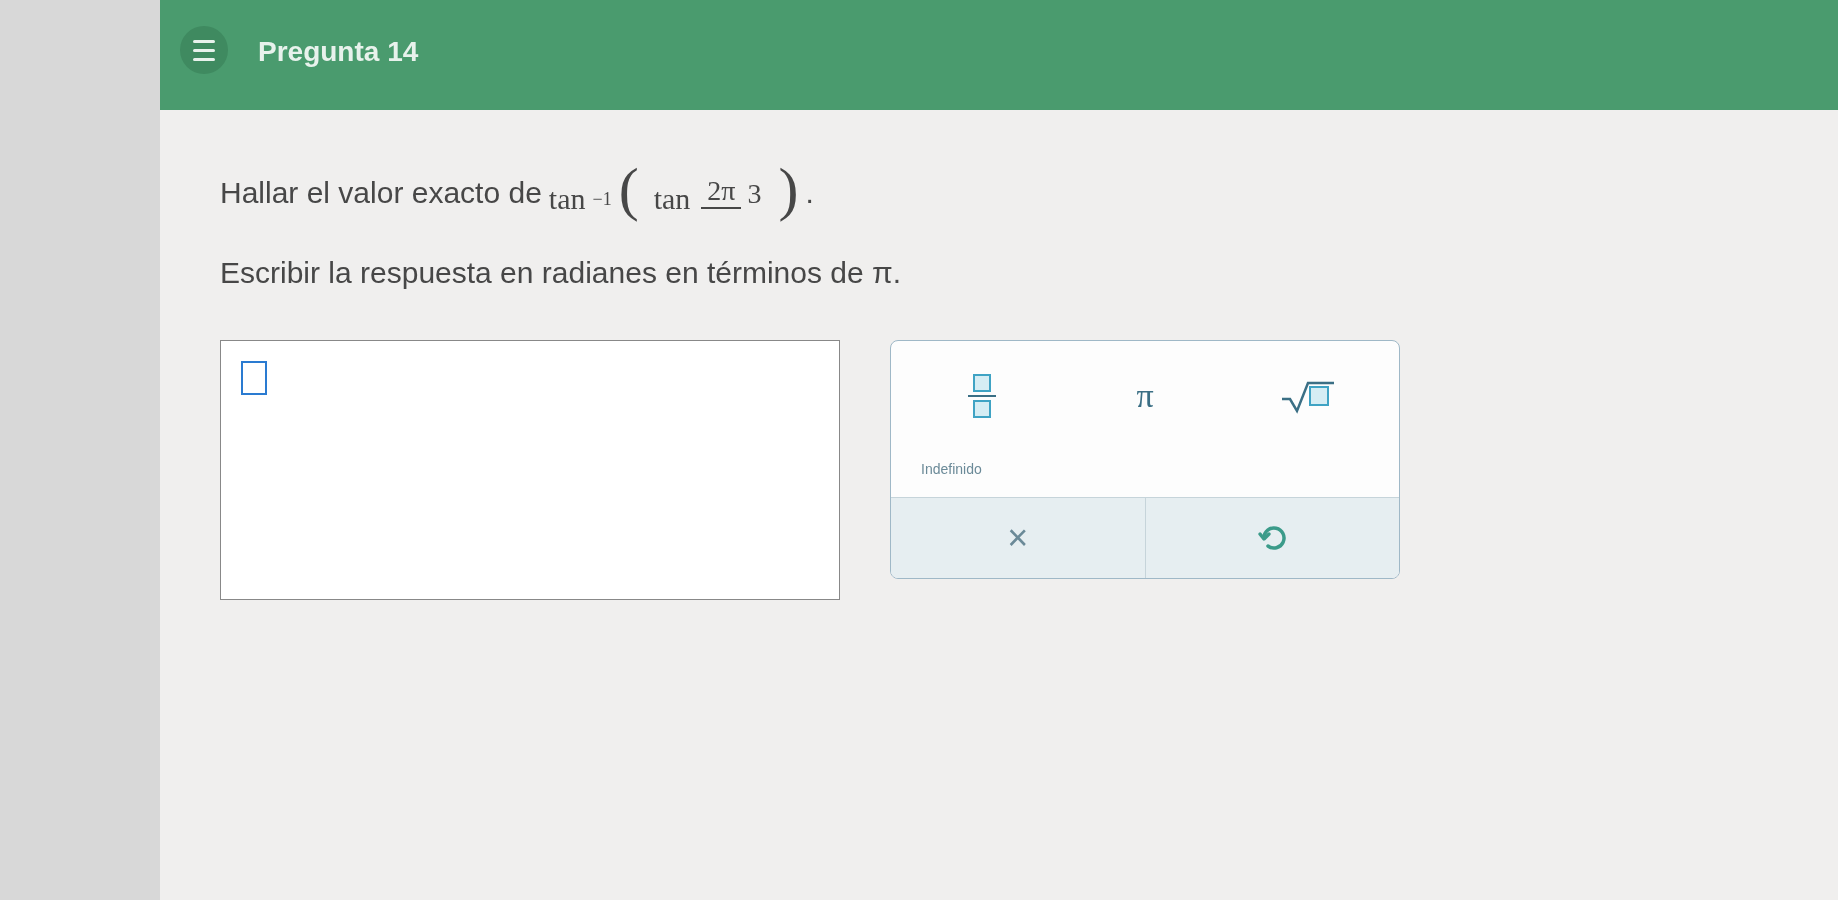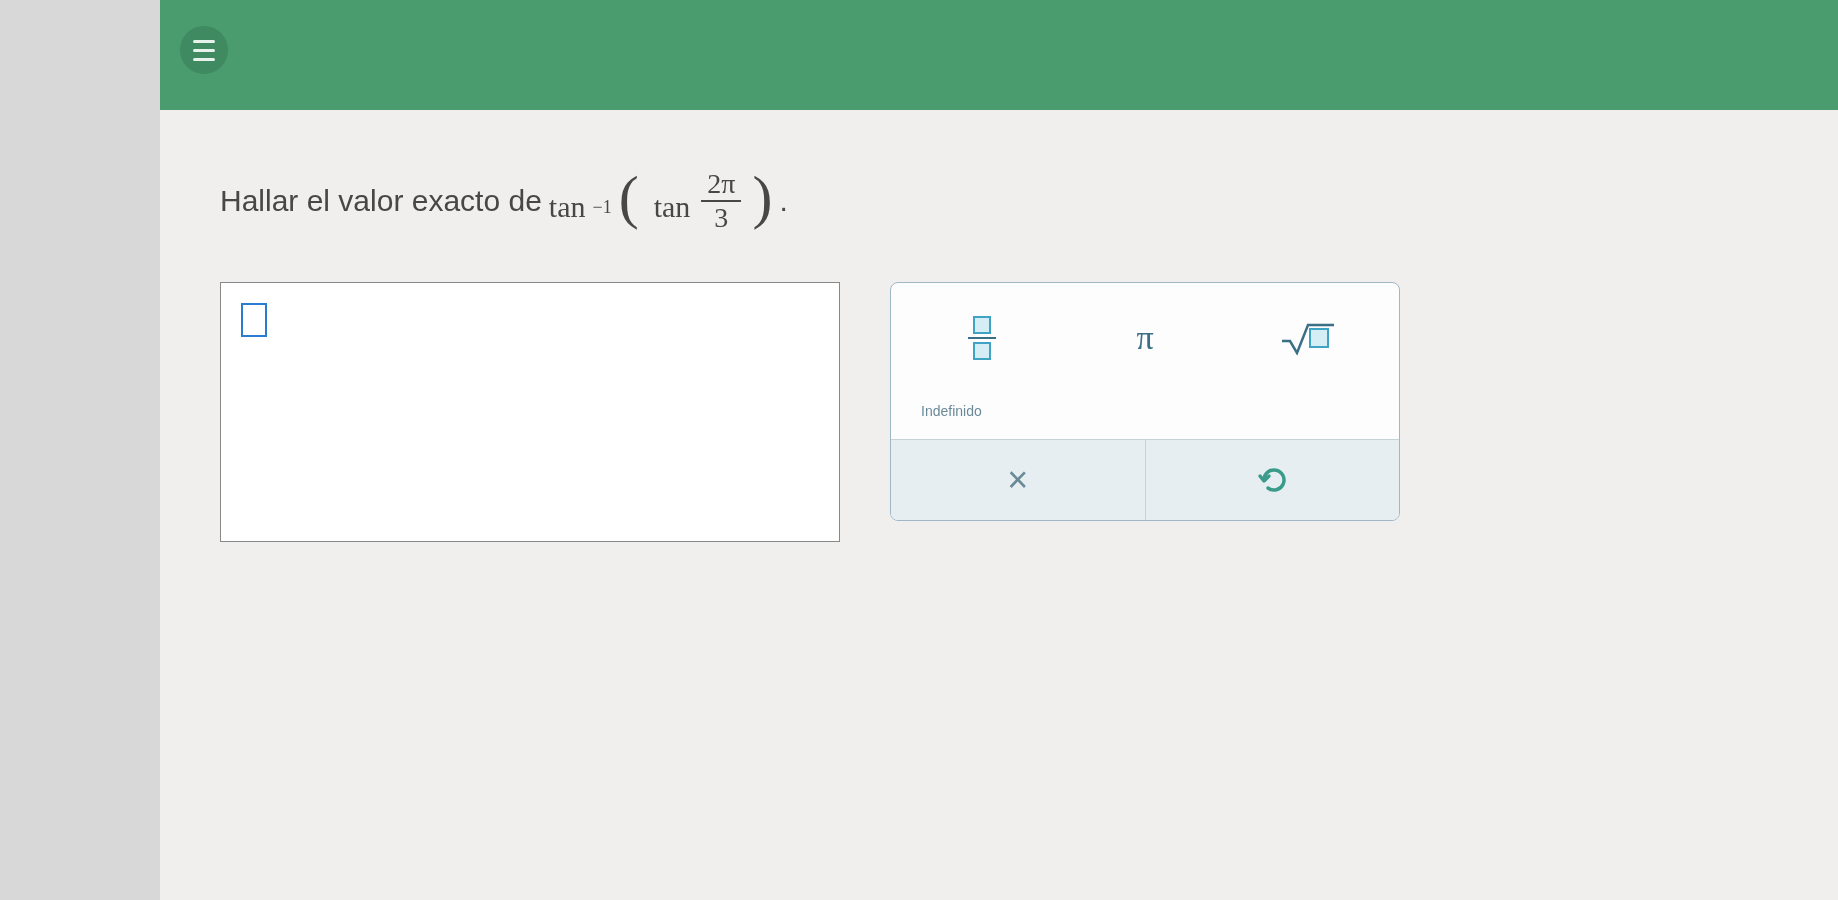--- a/index.html
+++ b/index.html
@@ -61,21 +61,21 @@
   .sup { font-size: 0.6em; vertical-align: super; }
   .paren {
     font-size: 60px;
     line-height: 0;
     position: relative;
     top: -4px;
     font-family: 'Times New Roman', serif;
   }
   .frac {
     display: inline-flex;
-    flex-direction: column;
+    flex-direction: row;
     align-items: center;
     font-family: 'Times New Roman', serif;
     font-size: 28px;
     line-height: 1;
     vertical-align: middle;
     margin: 0 4px;
   }
   .frac .num { border-bottom: 2px solid #474747; padding: 0 6px 2px 6px; }
   .frac .den { padding: 2px 6px 0 6px; }
   .instruction {
@@ -164,39 +164,41 @@
 <body>
 
 <div class="page">
   <div class="header">
     <div class="menu-btn">
       <span></span>
       <span></span>
       <span></span>
     </div>
     <div class="header-text">
+      <div class="header-title">Pregunta 14</div>
     </div>
   </div>
 
   <div class="content">
 
     <div class="question-line">
       <span>Hallar el valor exacto de </span>
       <span class="math">tan</span>
       <span class="math sup">−1</span>
       <span class="paren">(</span>
       <span class="math" style="margin-left:8px;">tan</span>
       <span class="frac">
         <span class="num">2π</span>
         <span class="den">3</span>
       </span>
       <span class="paren">)</span>
       <span>.</span>
     </div>
 
+    <div class="instruction">Escribir la respuesta en radianes en términos de π.</div>
 
     <div class="answer-area">
       <div class="answer-box">
         <div class="answer-placeholder"></div>
       </div>
 
       <div class="keypad">
         <div class="keypad-row">
           <div class="keypad-btn">
             <span class="kp-frac">

